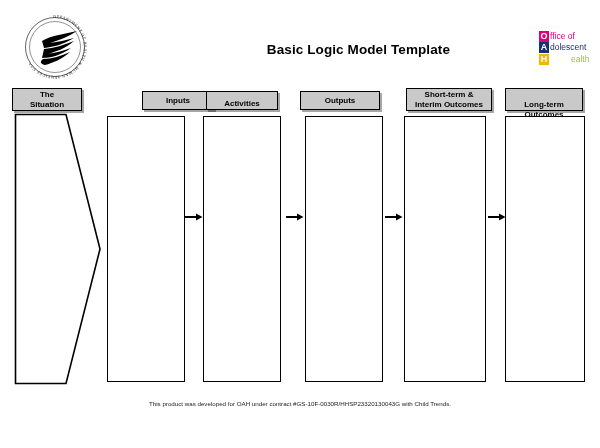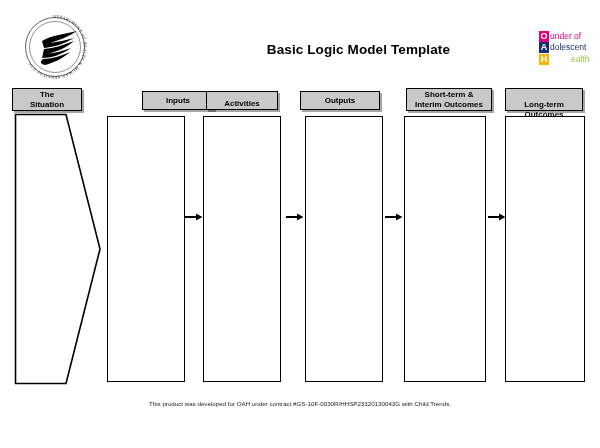--- a/index.html
+++ b/index.html
@@ -140,21 +140,21 @@
       <path d="M27,49 C36,49 45,46 54,42 C46,49 37,53 29,55 C24,54 24,51 27,49 Z"></path>
     </g>
   </svg>
 </div>
 
 <div class="page-title">Basic Logic Model Template</div>
 
 <div class="oah-logo">
   <div class="oah-row">
     <span class="oah-letter oah-o">O</span>
-    <span class="oah-word w1">under of</span>
+    <span class="oah-word w1">ffice of</span>
   </div>
   <div class="oah-row">
     <span class="oah-letter oah-a">A</span>
     <span class="oah-word w2">dolescent</span>
   </div>
   <div class="oah-row">
     <span class="oah-letter oah-h">H</span>
     <span class="oah-word w3">ealth</span>
   </div>
 </div>

